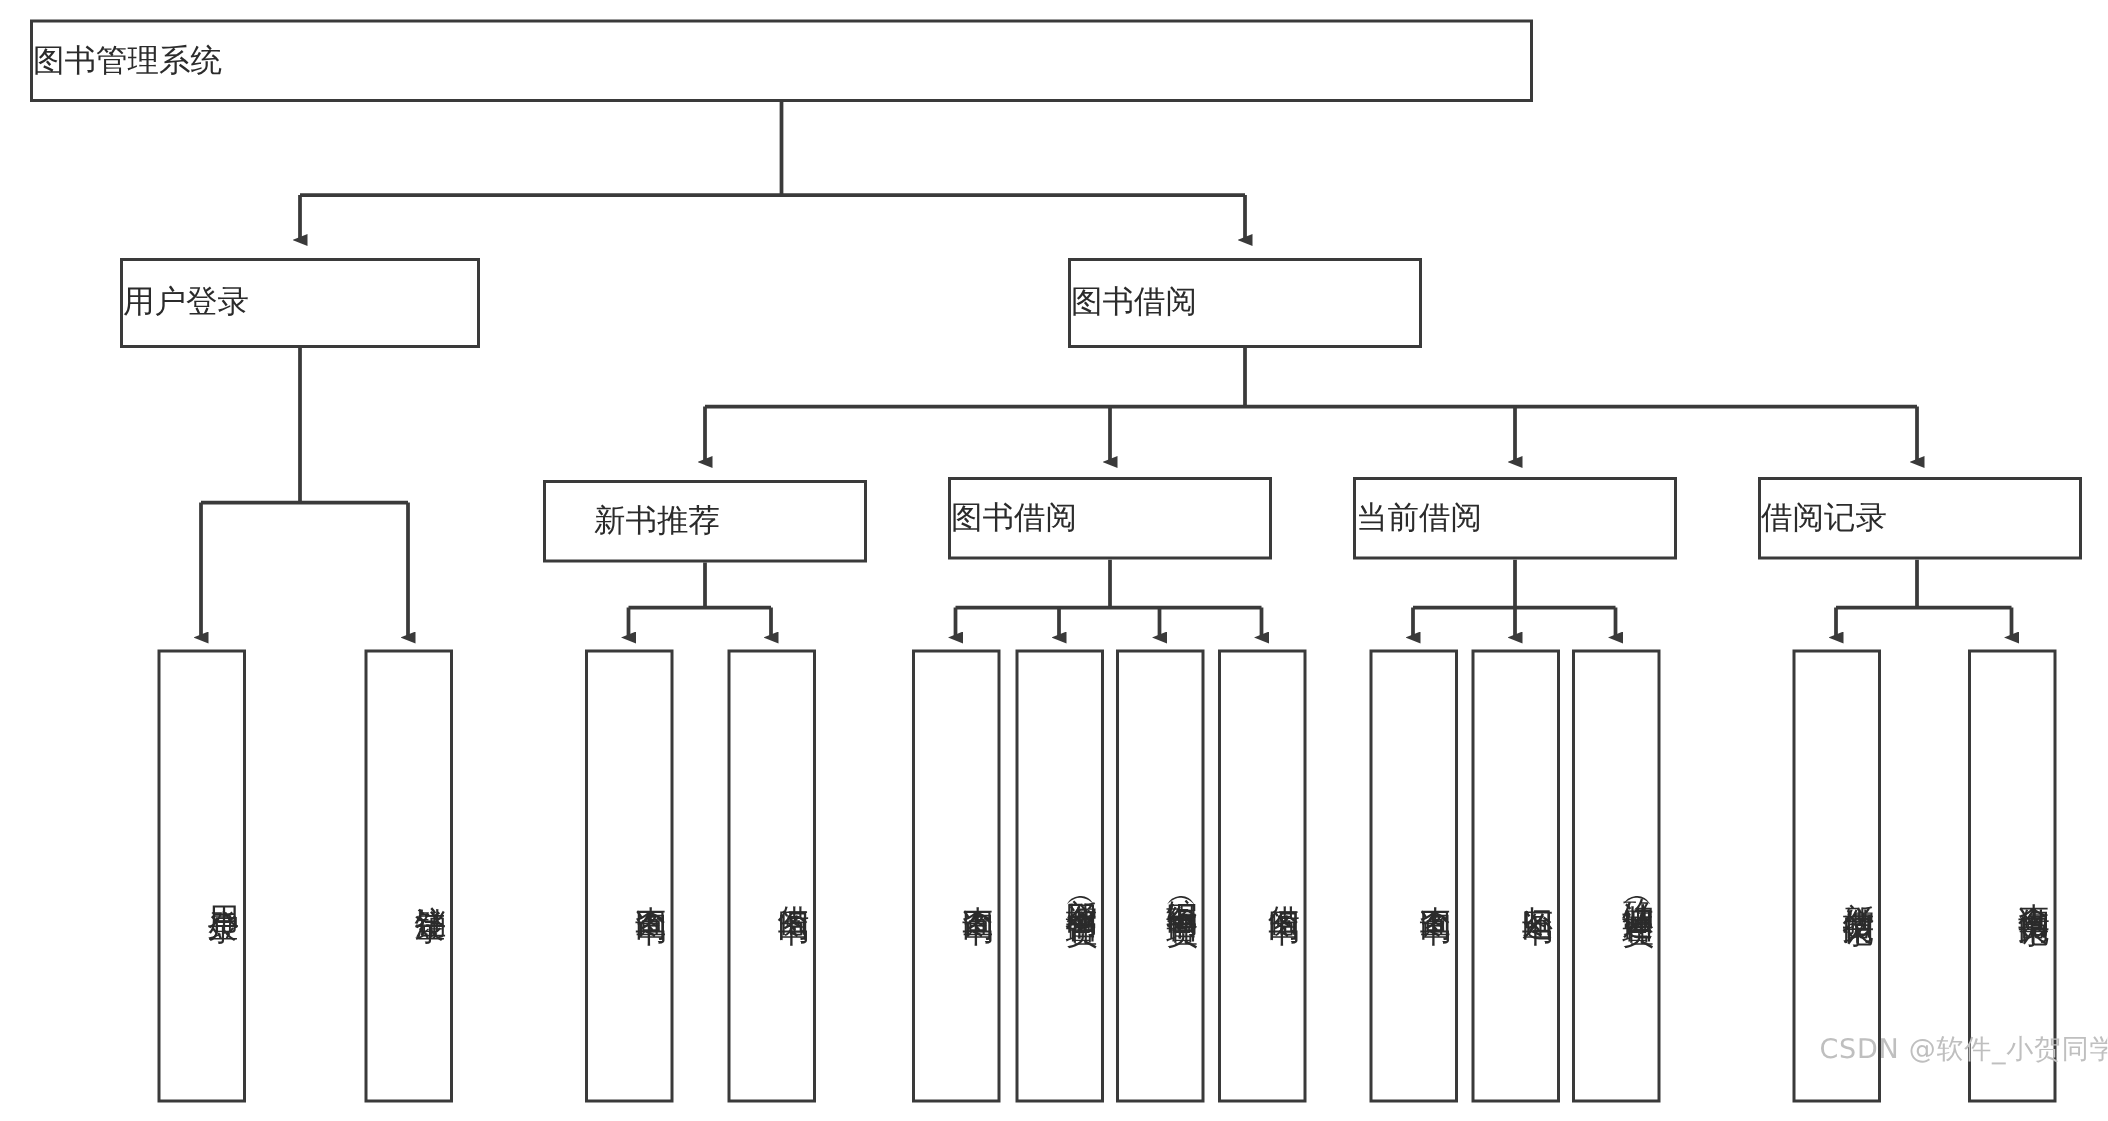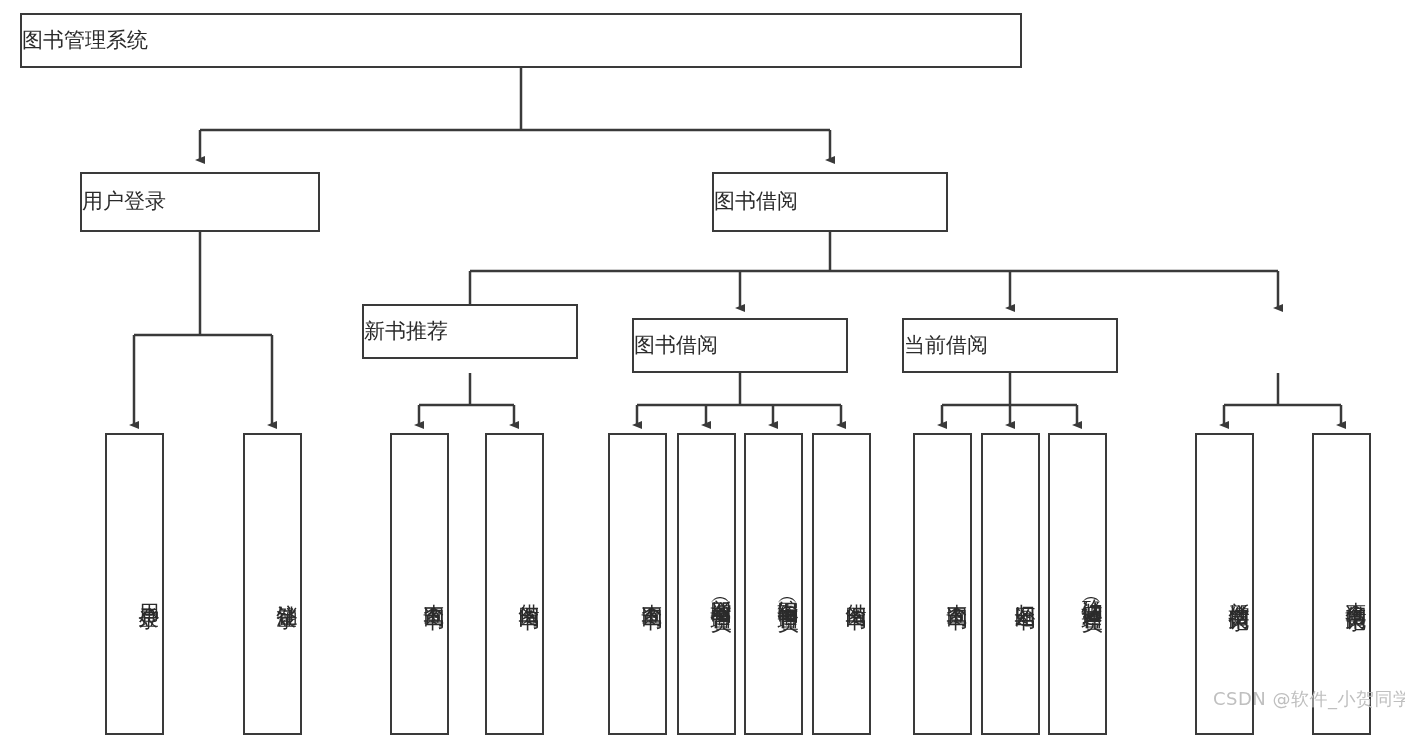--- a/index.html
+++ b/index.html
@@ -99,28 +99,31 @@
     <span>图书管理系统</span>
   </div>
 
   <div class="node horiz" style="left:80px;top:172px;width:240px;height:60px;">
     <span>用户登录</span>
   </div>
   <div class="node horiz" style="left:712px;top:172px;width:236px;height:60px;">
     <span>图书借阅</span>
   </div>
 
-  <div class="node horiz" style="left:362px;top:304px;width:216px;height:55px;">
+  <div class="node horiz" style="left:362px;top:320px;width:216px;height:55px;padding-left:32px;">
     <span>新书推荐</span>
   </div>
   <div class="node horiz" style="left:632px;top:318px;width:216px;height:55px;">
     <span>图书借阅</span>
   </div>
   <div class="node horiz" style="left:902px;top:318px;width:216px;height:55px;">
     <span>当前借阅</span>
+  </div>
+  <div class="node horiz" style="left:1172px;top:318px;width:216px;height:55px;">
+    <span>借阅记录</span>
   </div>
 
   <div class="node vert" style="left:105px;top:433px;width:59px;height:302px;">
     <span>用户登录</span>
   </div>
   <div class="node vert" style="left:243px;top:433px;width:59px;height:302px;">
     <span>注销登录</span>
   </div>
 
   <div class="node vert" style="left:390px;top:433px;width:59px;height:302px;">

